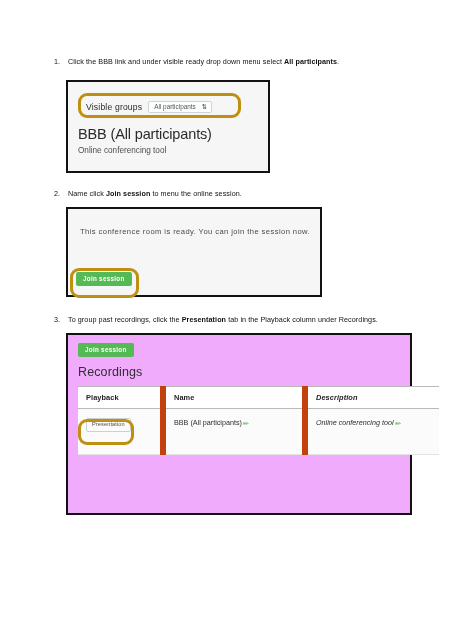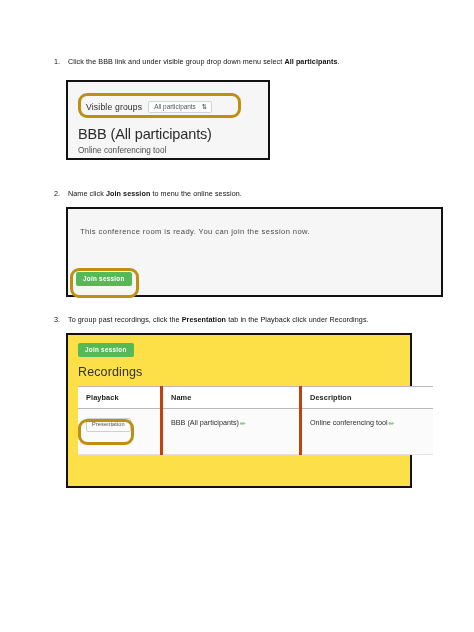--- a/index.html
+++ b/index.html
@@ -55,32 +55,32 @@
   
   .shot {
     position: absolute;
     border: 2px solid #121212;
     background: #f7f7f7;
     box-sizing: border-box;
     overflow: visible;
   }
   #shot1 {
     left: 66px; top: 80px;
-    width: 204px; height: 80px;
+    width: 204px; height: 93px;
     background: #f6f6f6;
   }
   #shot2 {
     left: 66px; top: 207px;
-    width: 377px; height: 90px;
+    width: 256px; height: 90px;
     background: #f6f6f6;
   }
   #shot3 {
     left: 66px; top: 333px;
-    width: 346px; height: 155px;
-    background: #fde047;
+    width: 346px; height: 182px;
+    background: #f0abfc;
   }
 
   
   .hl {
     position: absolute;
     border: 3px solid #bf8f12;
     border-radius: 9px;
     box-sizing: border-box;
     pointer-events: none;
   }
@@ -187,24 +187,24 @@
   .rec-table td {
     font-size: 7.2px;
     color: #2d2d2d;
     padding: 9px 0 9px 8px;
     vertical-align: top;
     border-bottom: 1px solid #e2e2e2;
     background: #fbfbfb;
     height: 46px;
     box-sizing: border-box;
   }
-  .rec-table .col-sep { border-left: 3px solid #c2410c; }
+  .rec-table .col-sep { border-left: 6px solid #c2410c; }
   .c-playback { width: 74px; margin-left: 40px; }
   .c-name { width: 128px; }
-  .c-desc { width: 123px; }
+  .c-desc { width: 123px; font-style: italic; }
 
   .btn-presentation {
     display: inline-block;
     background: #fbfbfb;
     border: 1px solid #cfcfcf;
     border-radius: 2px;
     font-size: 5.6px;
     color: #4e4e4e;
     padding: 3px 5px;
     line-height: 1;
@@ -222,21 +222,21 @@
 
   #hl3 { left: 78px; top: 419px; width: 56px; height: 26px; }
 </style>
 </head>
 <body>
 
 <div class="page">
 
   <div class="step" id="step1">
     <span class="step-num">1.</span>
-    <span class="step-text"><span>Click the BBB link and under visible group drop down menu select </span><b>All participants</b><span>.</span></span>
+    <span class="step-text"><span>Click the BBB link and under visible ready drop down menu select </span><b>All participants</b><span>.</span></span>
   </div>
 
   <div class="shot" id="shot1">
     <div class="vg-row">
       <span class="vg-label">Visible groups</span>
       <span class="vg-select">
         <span>All participants</span>
         <span class="caret">⇅</span>
       </span>
     </div>
@@ -251,21 +251,21 @@
   </div>
 
   <div class="shot" id="shot2">
     <div class="ready-text">This conference room is ready. You can join the session now.</div>
     <div class="btn-join" id="join1">Join session</div>
   </div>
   <div class="hl" id="hl2"></div>
 
   <div class="step" id="step3">
     <span class="step-num">3.</span>
-    <span class="step-text"><span>To group past recordings, click the </span><b>Presentation</b><span> tab in the Playback click under Recordings.</span></span>
+    <span class="step-text"><span>To group past recordings, click the </span><b>Presentation</b><span> tab in the Playback column under Recordings.</span></span>
   </div>
 
   <div class="shot" id="shot3">
     <div class="btn-join" id="join2">Join session</div>
     <div class="rec-title">Recordings</div>
 
     <table class="rec-table">
       <thead>
         <tr>
           <th class="c-playback">Playback</th>

